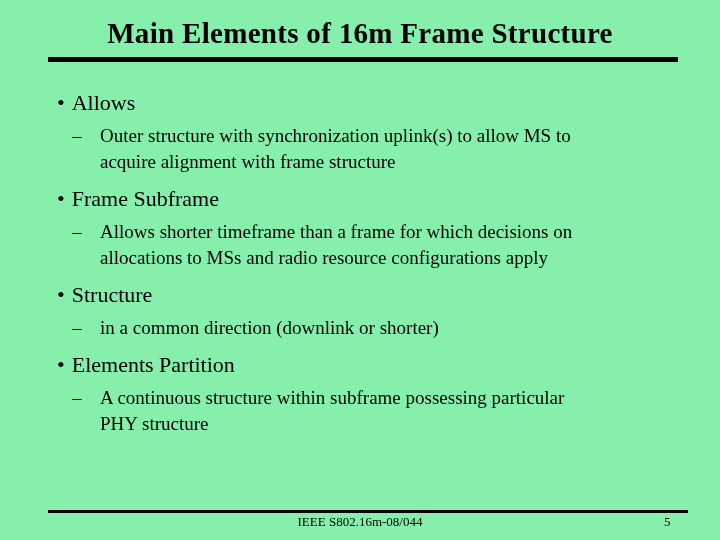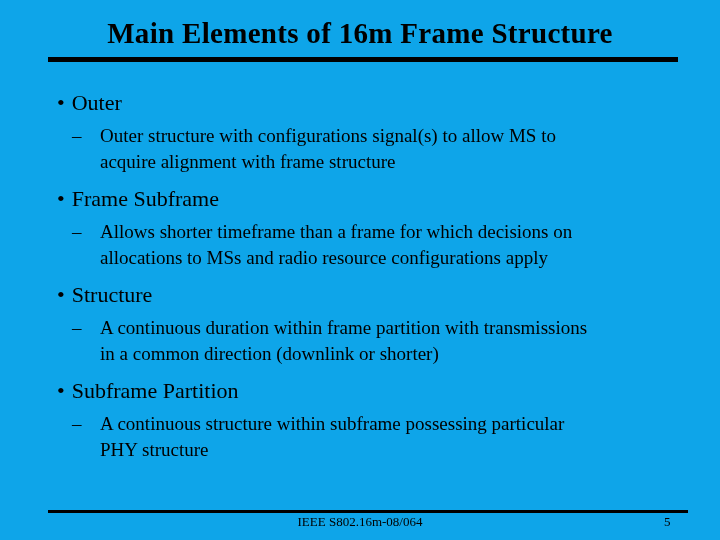--- a/index.html
+++ b/index.html
@@ -4,21 +4,21 @@
 <style>
   html, body {
     margin: 0;
     padding: 0;
     background: #ffffff;
   }
   .slide {
     position: relative;
     width: 720px;
     height: 540px;
-    background: #0ea5e9;
+    background: #86efac;
     overflow: hidden;
     font-family: "Liberation Serif", "DejaVu Serif", serif;
     color: #000000;
   }
   .title {
     position: absolute;
     top: 17px;
     left: 0;
     width: 720px;
     text-align: center;
@@ -99,26 +99,26 @@
 <div class="slide">
 
   <div class="title">Main Elements of 16m Frame Structure</div>
   <div class="title-rule"></div>
 
   <div class="content">
 
     <div class="bullet-group">
       <div class="main-line">
         <span class="dot">•</span>
-        <span>Outer</span>
+        <span>Allows</span>
       </div>
       <div class="sub-line">
         <span class="dash">–</span>
         <span class="sub-text">
-          <div>Outer structure with configurations signal(s) to allow MS to</div>
+          <div>Outer structure with synchronization uplink(s) to allow MS to</div>
           <div>acquire alignment with frame structure</div>
         </span>
       </div>
     </div>
 
     <div class="bullet-group">
       <div class="main-line">
         <span class="dot">•</span>
         <span>Frame Subframe</span>
       </div>
@@ -132,39 +132,38 @@
     </div>
 
     <div class="bullet-group">
       <div class="main-line">
         <span class="dot">•</span>
         <span>Structure</span>
       </div>
       <div class="sub-line">
         <span class="dash">–</span>
         <span class="sub-text">
-          <div>A continuous duration within frame partition with transmissions</div>
           <div>in a common direction (downlink or shorter)</div>
         </span>
       </div>
     </div>
 
     <div class="bullet-group">
       <div class="main-line">
         <span class="dot">•</span>
-        <span>Subframe Partition</span>
+        <span>Elements Partition</span>
       </div>
       <div class="sub-line">
         <span class="dash">–</span>
         <span class="sub-text">
           <div>A continuous structure within subframe possessing particular</div>
           <div>PHY structure</div>
         </span>
       </div>
     </div>
 
   </div>
 
   <div class="footer-rule"></div>
-  <div class="footer-doc">IEEE S802.16m-08/064</div>
+  <div class="footer-doc">IEEE S802.16m-08/044</div>
   <div class="page-num">5</div>
 
 </div>
 
 </body></html>

